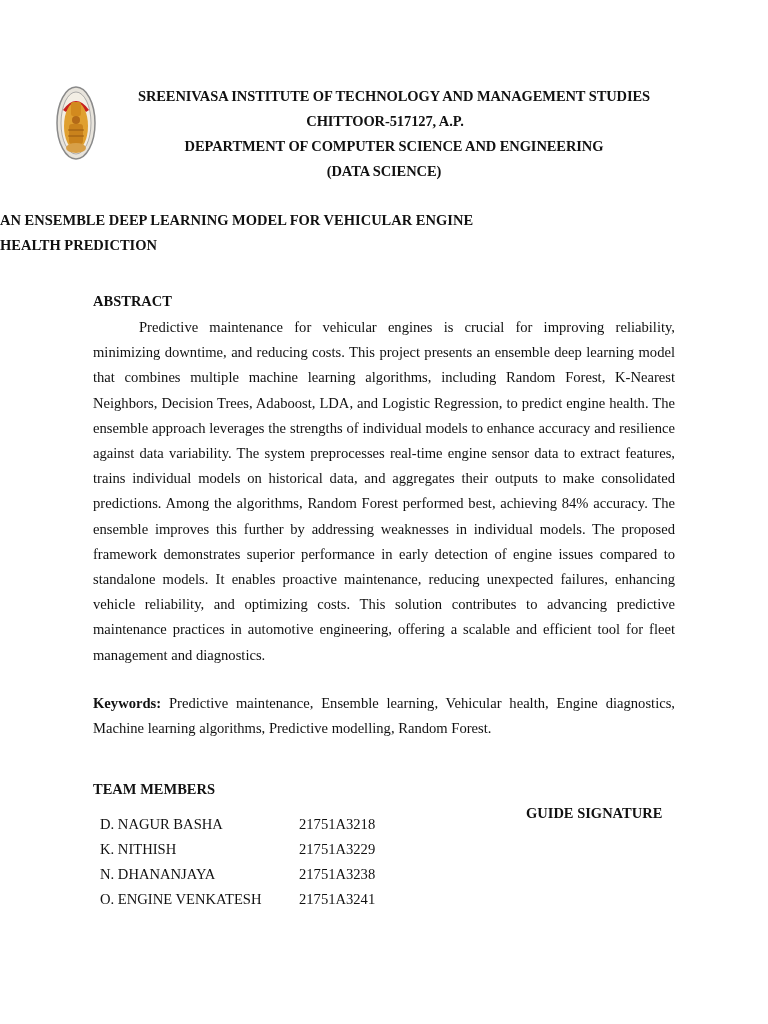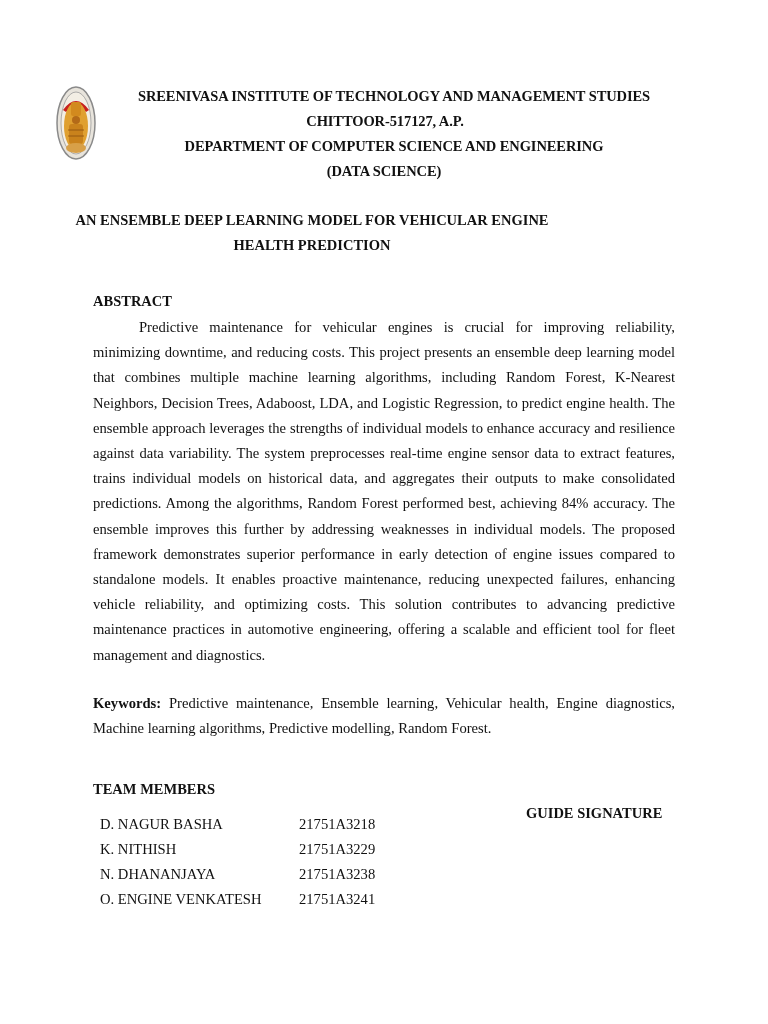--- a/index.html
+++ b/index.html
@@ -35,21 +35,20 @@
     }
     .h1 { top: 87px; left: 394px; width: auto; transform: translateX(-50%); }
     .h2 { top: 112px; left: 385px; width: auto; transform: translateX(-50%); }
     .h3 { top: 137px; left: 394px; width: auto; transform: translateX(-50%); }
     .h4 { top: 162px; left: 384px; width: auto; transform: translateX(-50%); }
 
     .title {
       position: absolute;
       left: 0;
       width: 624px;
-      text-align: center;
       font-weight: bold;
       font-size: 14.5px;
       line-height: 25px;
       top: 208px;
     }
     .title span { display: block; }
 
     .section-heading {
       position: absolute;
       left: 93px;

